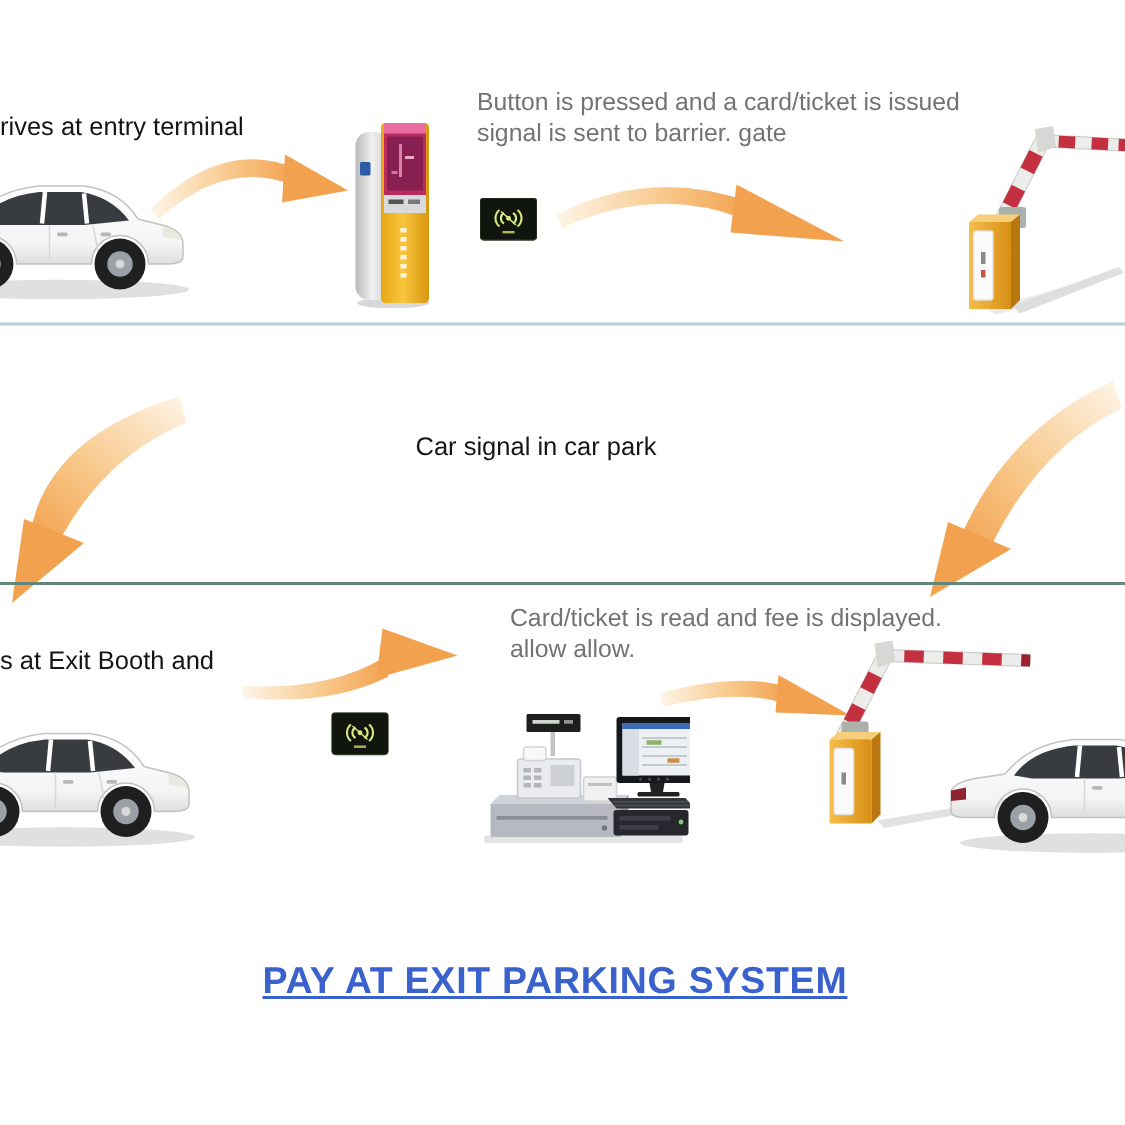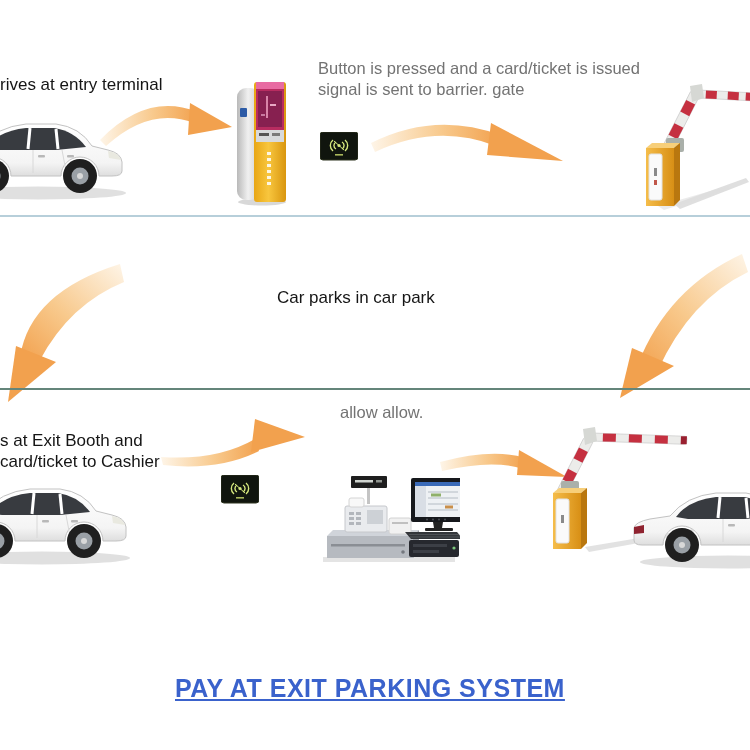--- a/index.html
+++ b/index.html
@@ -4,21 +4,21 @@
 <style>
   html,body{margin:0;padding:0;background:#fff;}
   #stage{position:relative;width:750px;height:750px;overflow:hidden;background:#ffffff;
          font-family:"Liberation Sans","DejaVu Sans",sans-serif;color:#1a1a1a;}
   .abs{position:absolute;}
   .cap{font-size:17px;line-height:21px;white-space:nowrap;color:#151515;}
   .desc{font-size:16.5px;line-height:21px;white-space:nowrap;color:#737373;}
   .divider{position:absolute;left:0;width:750px;}
   #divider-top{top:215px;height:2px;background:#b7cfda;}
   #divider-bottom{top:388px;height:2px;background:#64857a;}
-  #main-title{position:absolute;left:175px;top:674px;font-size:25px;font-weight:bold;
+  #main-title{position:absolute;left:175px;top:640px;font-size:25px;font-weight:bold;
               letter-spacing:.5px;color:#3a62cc;text-decoration:underline;white-space:nowrap;}
   svg{display:block;}
 </style>
 </head>
 <body>
 
 <div id="stage">
 
   <svg width="0" height="0" style="position:absolute" aria-hidden="true">
     <defs>
@@ -165,34 +165,33 @@
 
   <div class="divider" id="divider-top"></div>
 
   <div class="abs" style="left:0;top:262px">
     <svg width="130" height="145" viewBox="0 0 130 145">
       <path d="M120,2 Q30,30 20,95 L40,98 Q70,42 124,20 Z" fill="url(#g-ar-dl)"></path>
       <polygon points="16,84 56,100 8,140" fill="#F2A14E"></polygon>
     </svg>
   </div>
 
-  <div class="abs cap" style="left:277px;top:287px">Car parks in car park</div>
+  <div class="abs cap" style="left:277px;top:287px">Car signal in car park</div>
 
   <div class="abs" style="left:598px;top:248px">
     <svg width="152" height="155" viewBox="0 0 152 155">
       <path d="M144,6 Q70,40 40,116 L60,122 Q92,52 150,24 Z" fill="url(#g-ar-dl)"></path>
       <polygon points="34,100 76,118 22,150" fill="#F2A14E"></polygon>
     </svg>
   </div>
 
   <div class="divider" id="divider-bottom"></div>
 
   <div class="abs" style="left:0;top:430px">
     <div class="cap">s at Exit Booth and</div>
-    <div class="cap">card/ticket to Cashier</div>
   </div>
 
   <div class="abs" style="left:-58px;top:468px">
     <svg width="190" height="100" viewBox="0 0 190 100">
       <ellipse cx="100" cy="90" rx="88" ry="6.5" fill="#c6c6c6" opacity="0.55"></ellipse>
       <path d="M6,68 L6,56 Q7,50 22,47 L42,44 Q58,24 88,21 L118,21 Q142,24 154,43 L170,47 Q183,50 184,59 L184,68 Q184,73 174,73 L161,73 A19,19 0 0 0 123,73 L73,73 A19,19 0 0 0 35,73 L14,73 Q6,73 6,68 Z" fill="url(#g-car)" stroke="#c2c2c2" stroke-width="1"></path>
       <path d="M48,45 Q60,28 88,25 L116,25 Q136,28 148,44 L118,47 L60,47 Z" fill="#383b40"></path>
       <path d="M92,25 L90,46" stroke="#fff" stroke-width="3"></path>
       <path d="M118,26 L120,46" stroke="#fff" stroke-width="3"></path>
       <path d="M95,47 L95,70 M124,47 L128,68" stroke="#d8d8d8" stroke-width="1" fill="none"></path>
@@ -225,20 +224,21 @@
         <path d="M25,8 a7,7 0 0 1 0,11"></path>
           <path d="M22,10 a4,4 0 0 1 0,7"></path>
       </g>
       <circle cx="19" cy="13.5" r="1.6" fill="#d6e87e"></circle>
       <path d="M14,9 L24,18" stroke="#d6e87e" stroke-width="1"></path>
       <rect x="15" y="22" width="8" height="1.6" fill="#aab85c"></rect>
     </svg>
   </div>
 
   <div class="abs" style="left:340px;top:402px">
+    <div class="desc">Card/ticket is read and fee is displayed.</div>
     <div class="desc">allow allow.</div>
   </div>
 
   <div class="abs" style="left:315px;top:460px">
     <svg width="145" height="105" viewBox="0 0 145 105">
       <rect x="8" y="97" width="132" height="5" fill="#e4e4e4"></rect>
       <rect x="36" y="16" width="36" height="12" rx="1" fill="#1e1e1e"></rect>
       <rect x="40" y="20" width="18" height="2.5" fill="#cfd4cf"></rect>
       <rect x="61" y="20" width="6" height="2.5" fill="#8f948f"></rect>
       <rect x="52" y="28" width="3" height="16" fill="#c4c4c4"></rect>

